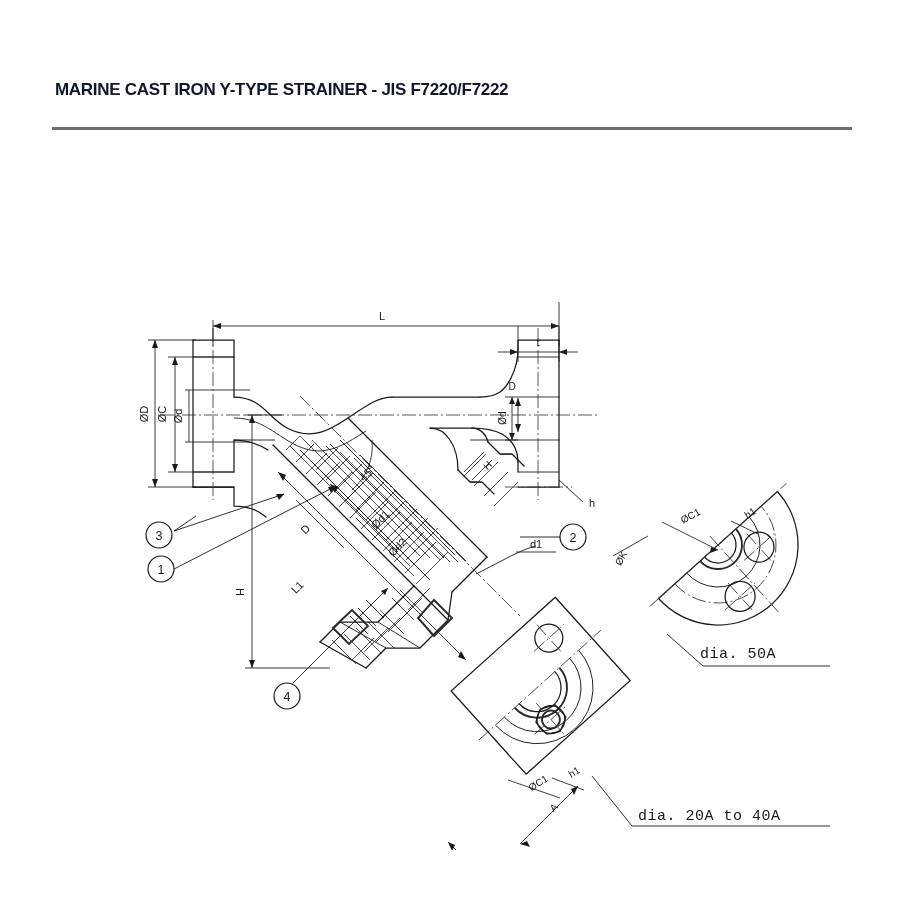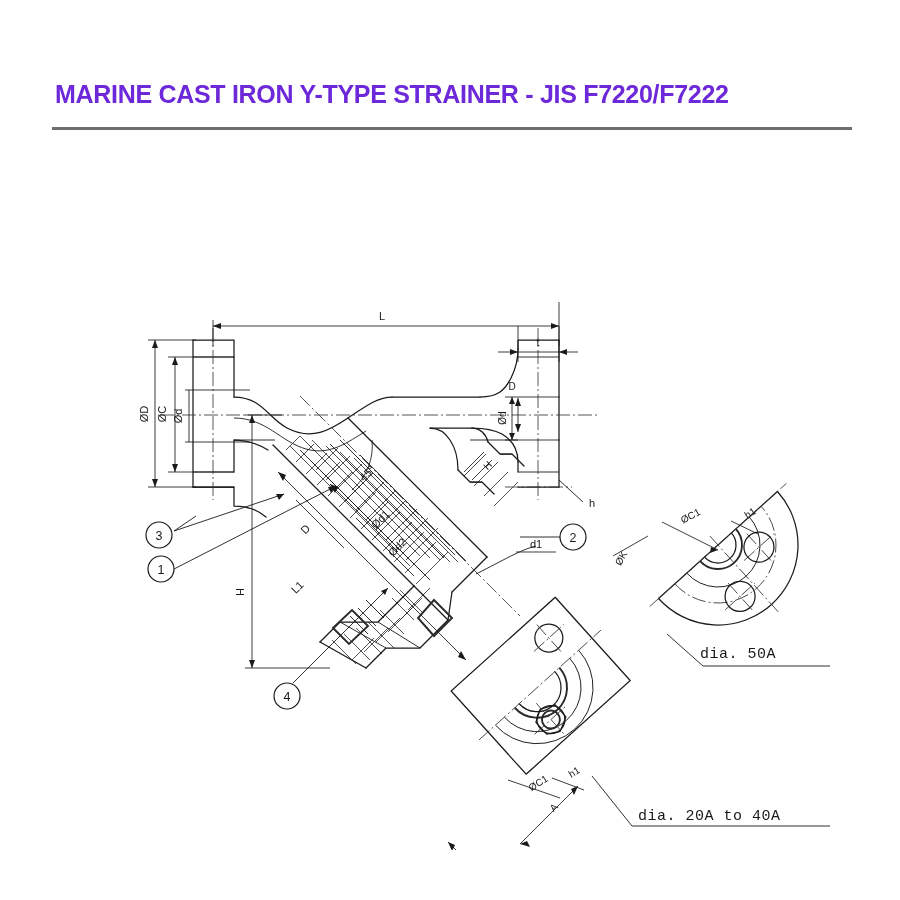--- a/index.html
+++ b/index.html
@@ -3,22 +3,22 @@
 <meta charset="utf-8">
 <style>
   html,body{margin:0;padding:0;background:#ffffff;}
   body{width:900px;height:900px;overflow:hidden;
        font-family:"Liberation Sans", sans-serif;}
   #page{position:relative;width:900px;height:900px;background:#fff;}
 
   .title{
     position:absolute;left:55px;top:80px;width:800px;
     font-family:"Liberation Sans", sans-serif;
-    font-size:25px;font-weight:bold;letter-spacing:-0.3px;
-    color:#6d28d9;white-space:nowrap;
+    font-size:17px;font-weight:bold;letter-spacing:-0.3px;
+    color:#0f172a;white-space:nowrap;
   }
   .divider{
     position:absolute;left:52px;top:127px;width:800px;height:3px;
     background:#6e6e72;
   }
   #drawing{position:absolute;left:0;top:150px;width:900px;height:700px;}
 
   svg text{font-family:"Liberation Sans", sans-serif;fill:#1a1a1a;}
   .dimtxt{font-size:11px;}
   .dimtxt-s{font-size:10px;}

